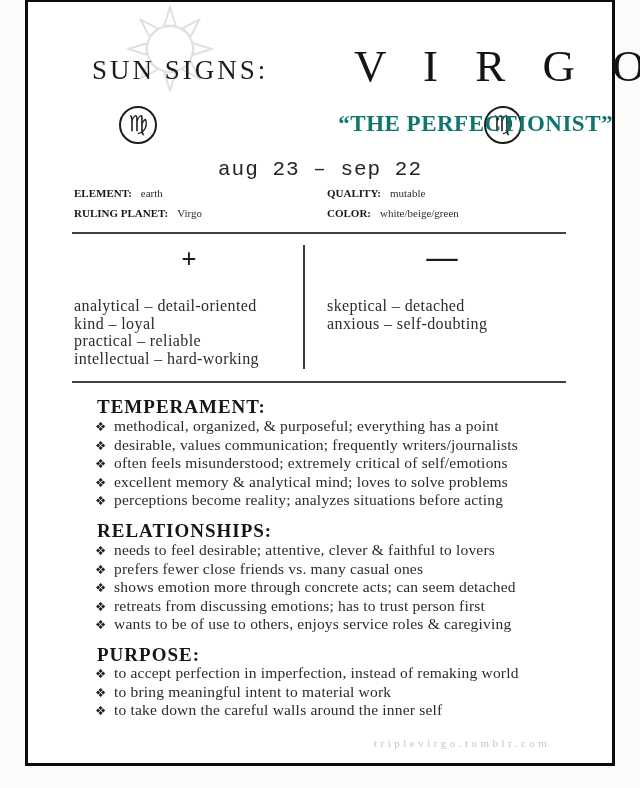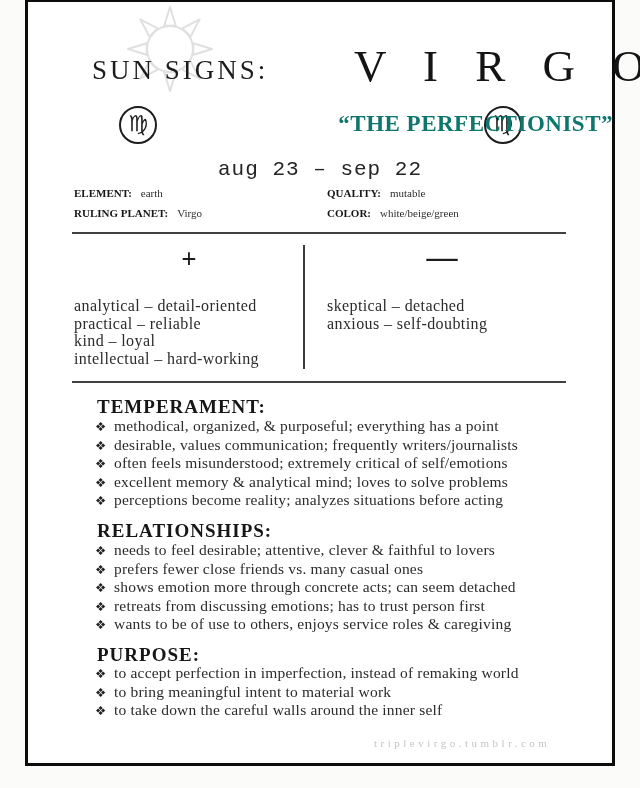--- a/index.html
+++ b/index.html
@@ -117,22 +117,22 @@
 </div>
 
 <div class="rule rule-1"></div>
 
 <div class="pm plus">+</div>
 <div class="pm minus">—</div>
 <div class="vdivider"></div>
 
 <div class="traits traits-pos">
   <div>analytical – detail-oriented</div>
+  <div>kind – loyal</div>
   <div>practical – reliable</div>
-  <div>kind – loyal</div>
   <div>intellectual – hard-working</div>
 </div>
 <div class="traits traits-neg">
   <div>skeptical – detached</div>
   <div>anxious – self-doubting</div>
 </div>
 
 <div class="rule rule-2"></div>
 
 <div class="sec-heading heading-1">TEMPERAMENT:</div>

